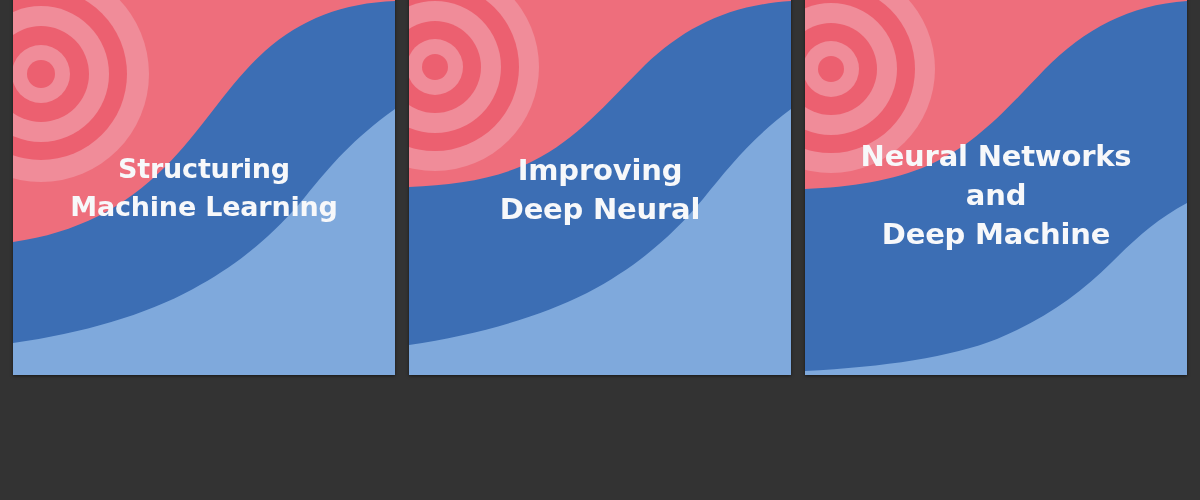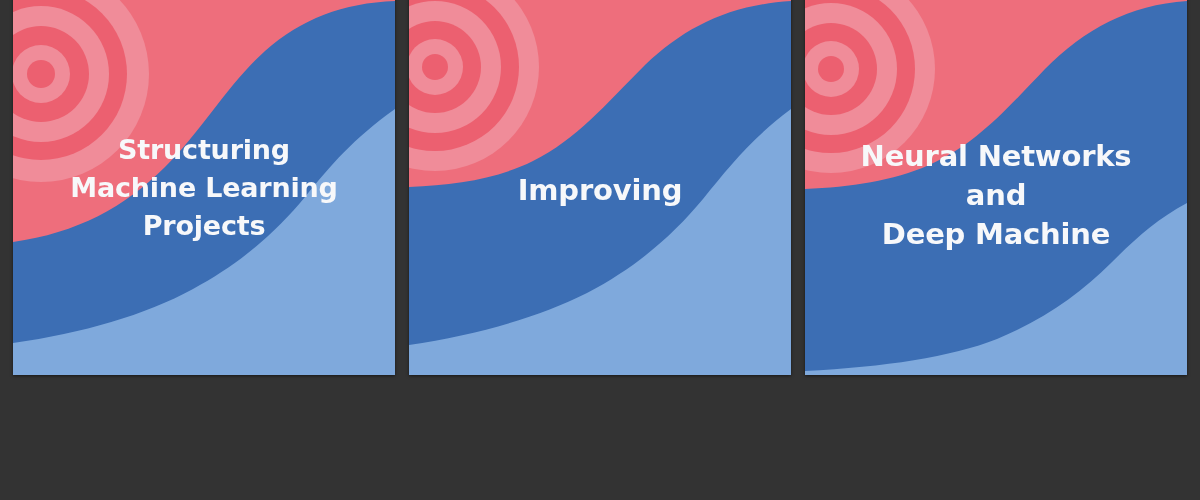--- a/index.html
+++ b/index.html
@@ -119,21 +119,20 @@
         <path d="M382,120
                  C340,150 318,176 292,208
                  C262,244 228,274 180,300
                  C132,326 70,344 0,354
                  L0,386 L382,386 Z" fill="#7FA9DC"></path>
       </g>
     </svg>
     <div class="card-title">
       <span class="line">Structuring</span>
       <span class="line">Machine Learning</span>
-      <span class="line">Projects</span>
     </div>
   </div>
 
   <div class="card card-2">
     <svg class="card-art" viewBox="0 0 382 386" preserveAspectRatio="none">
       <defs>
         <clipPath id="clip2">
             <rect x="0" y="0" width="382" height="386"></rect>
           </clipPath>
         <clipPath id="pinkclip2">
@@ -159,20 +158,21 @@
         </g>
         <path d="M382,120
                  C342,150 320,178 294,210
                  C264,246 228,278 178,304
                  C130,328 68,346 0,356
                  L0,386 L382,386 Z" fill="#7FA9DC"></path>
       </g>
     </svg>
     <div class="card-title">
       <span class="line">Improving</span>
+      <span class="line">Deep Neural</span>
     </div>
   </div>
 
   <div class="card card-3">
     <svg class="card-art" viewBox="0 0 382 386" preserveAspectRatio="none">
       <defs>
         <clipPath id="clip3">
             <rect x="0" y="0" width="382" height="386"></rect>
           </clipPath>
         <clipPath id="pinkclip3">

